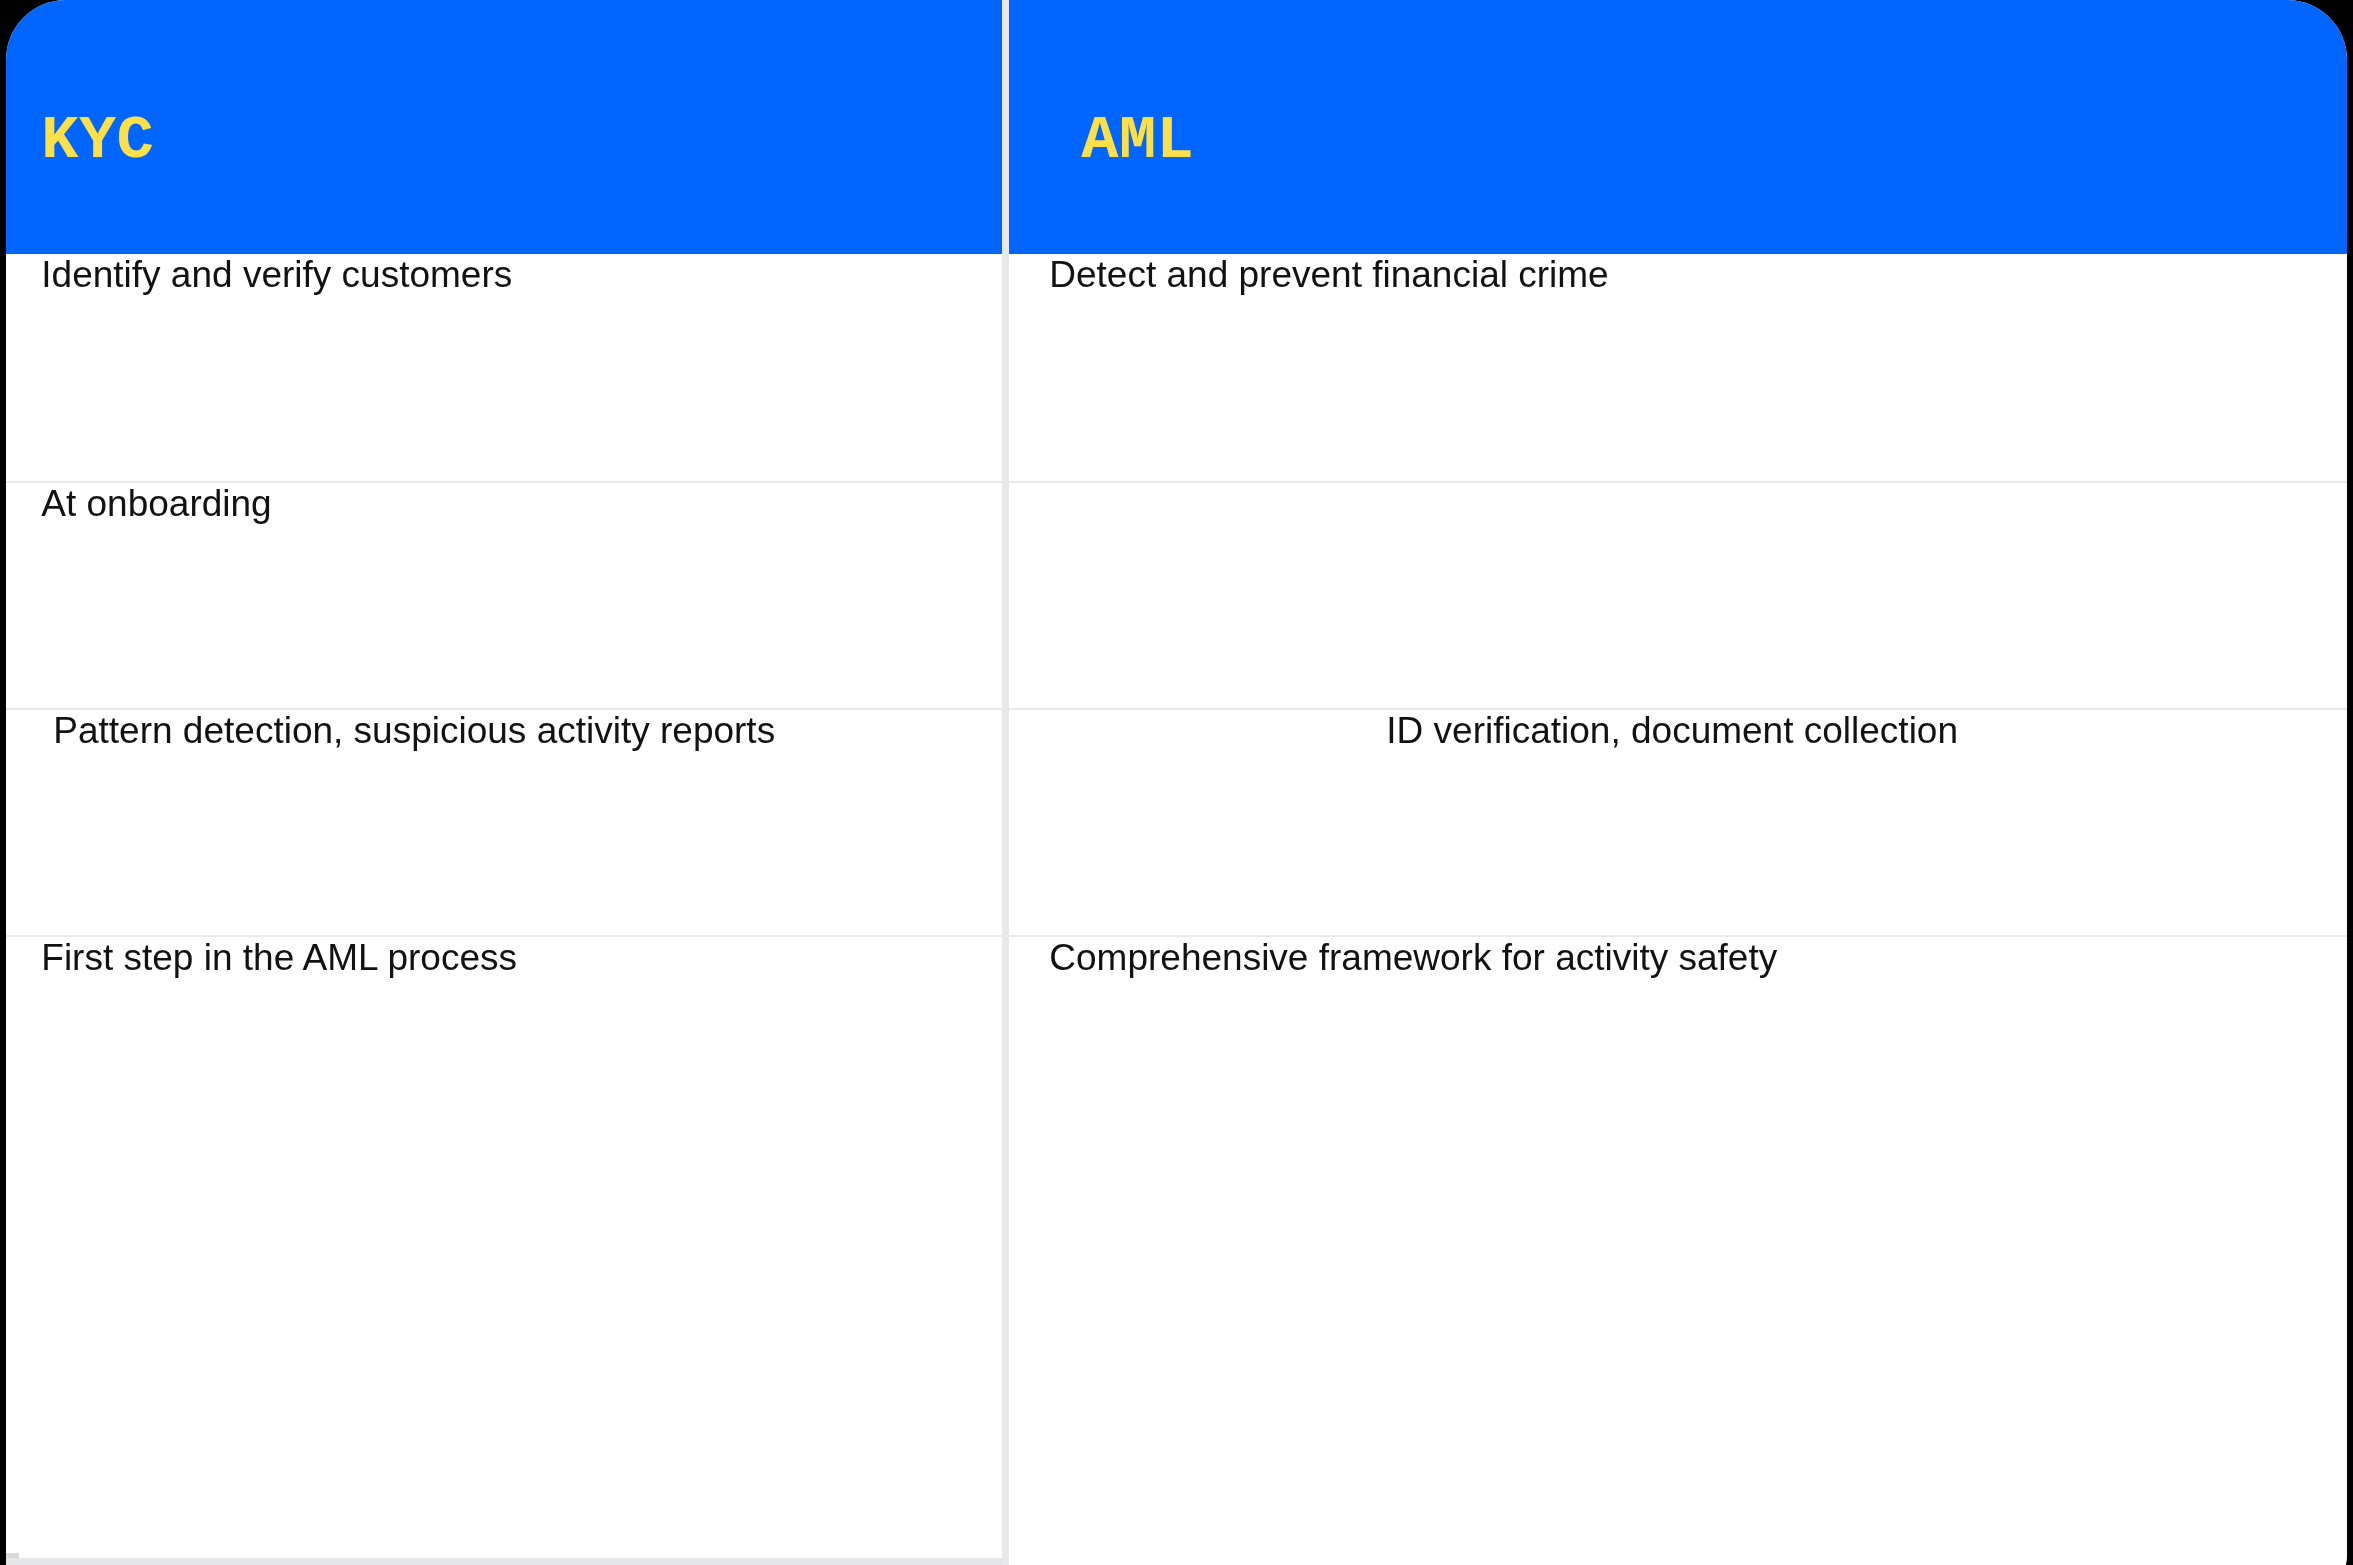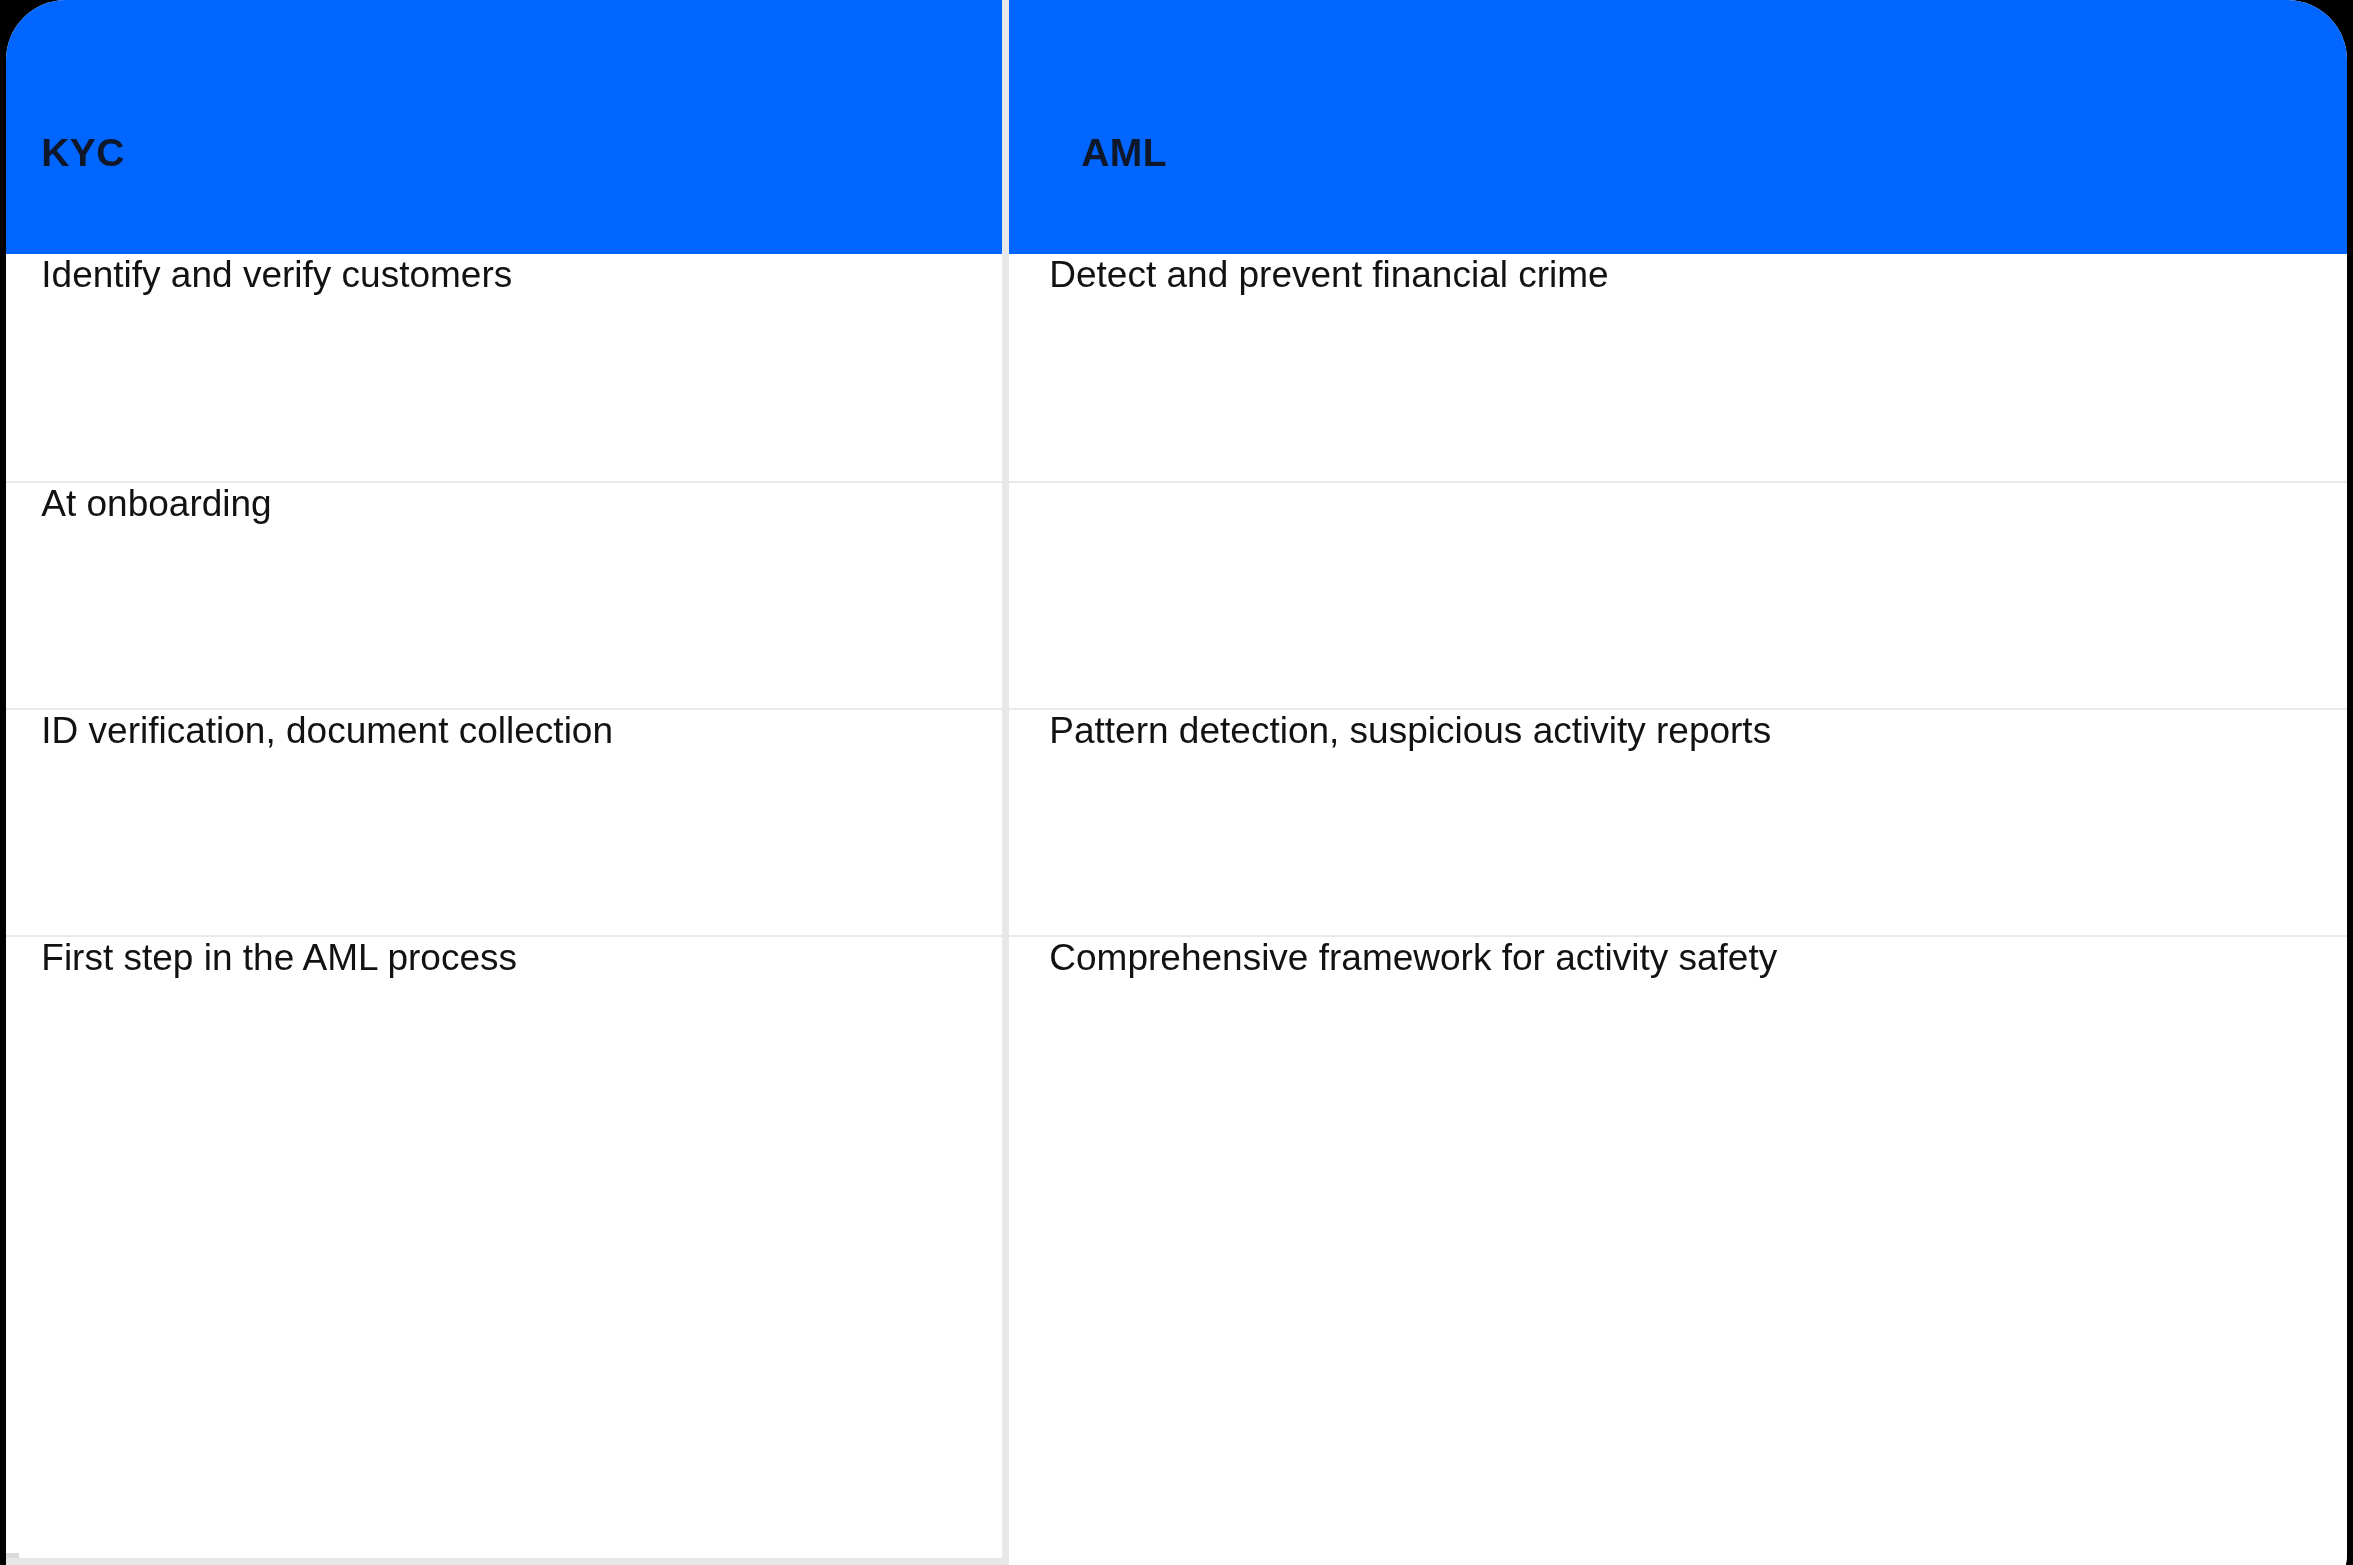--- a/index.html
+++ b/index.html
@@ -61,26 +61,27 @@
   }
 
   .header-cell.col-right {
     flex: 1 1 auto;
     padding-left: 47px;
     padding-bottom: 82px;
     margin-left: 32px;
   }
 
   .header-title {
-    color: #0f172a;
-    font-size: 39px;
+    color: #fde047;
+    font-size: 62px;
     font-weight: bold;
     line-height: 1;
     letter-spacing: 0.4px;
     white-space: nowrap;
+    font-family: Liberation Mono, monospace;
   }
 
   
   .card-body {
     position: relative;
     flex: 1 1 auto;
     background: #FFFFFF;
   }
 
   .row {
@@ -182,26 +183,26 @@
       </div>
 
       <div class="row">
         <div class="cell col-left">
           <span class="cell-text">At onboarding</span>
         </div>
       </div>
 
 
       <div class="row">
-        <div class="cell col-left">
-          <span class="cell-text">ID verification, document collection</span>
-        </div>
         <div class="cell col-right">
           <span class="cell-text">Pattern detection, suspicious activity reports</span>
         </div>
+        <div class="cell col-left">
+          <span class="cell-text">ID verification, document collection</span>
+        </div>
       </div>
 
 
       <div class="row">
         <div class="cell col-left">
           <span class="cell-text">First step in the AML process</span>
         </div>
         <div class="cell col-right">
           <span class="cell-text">Comprehensive framework for activity safety</span>
         </div>

